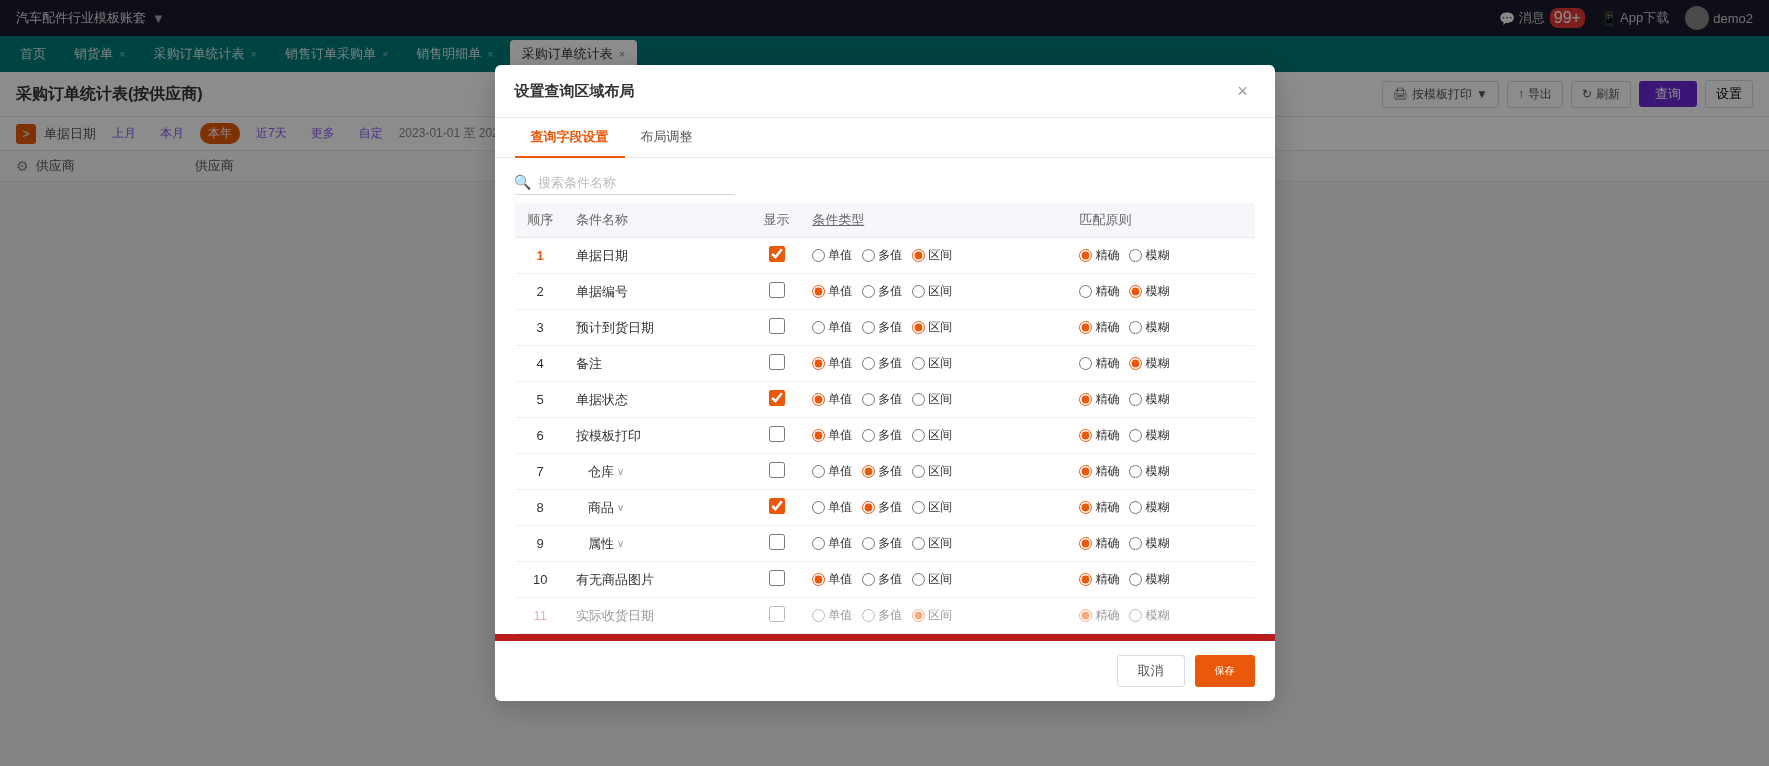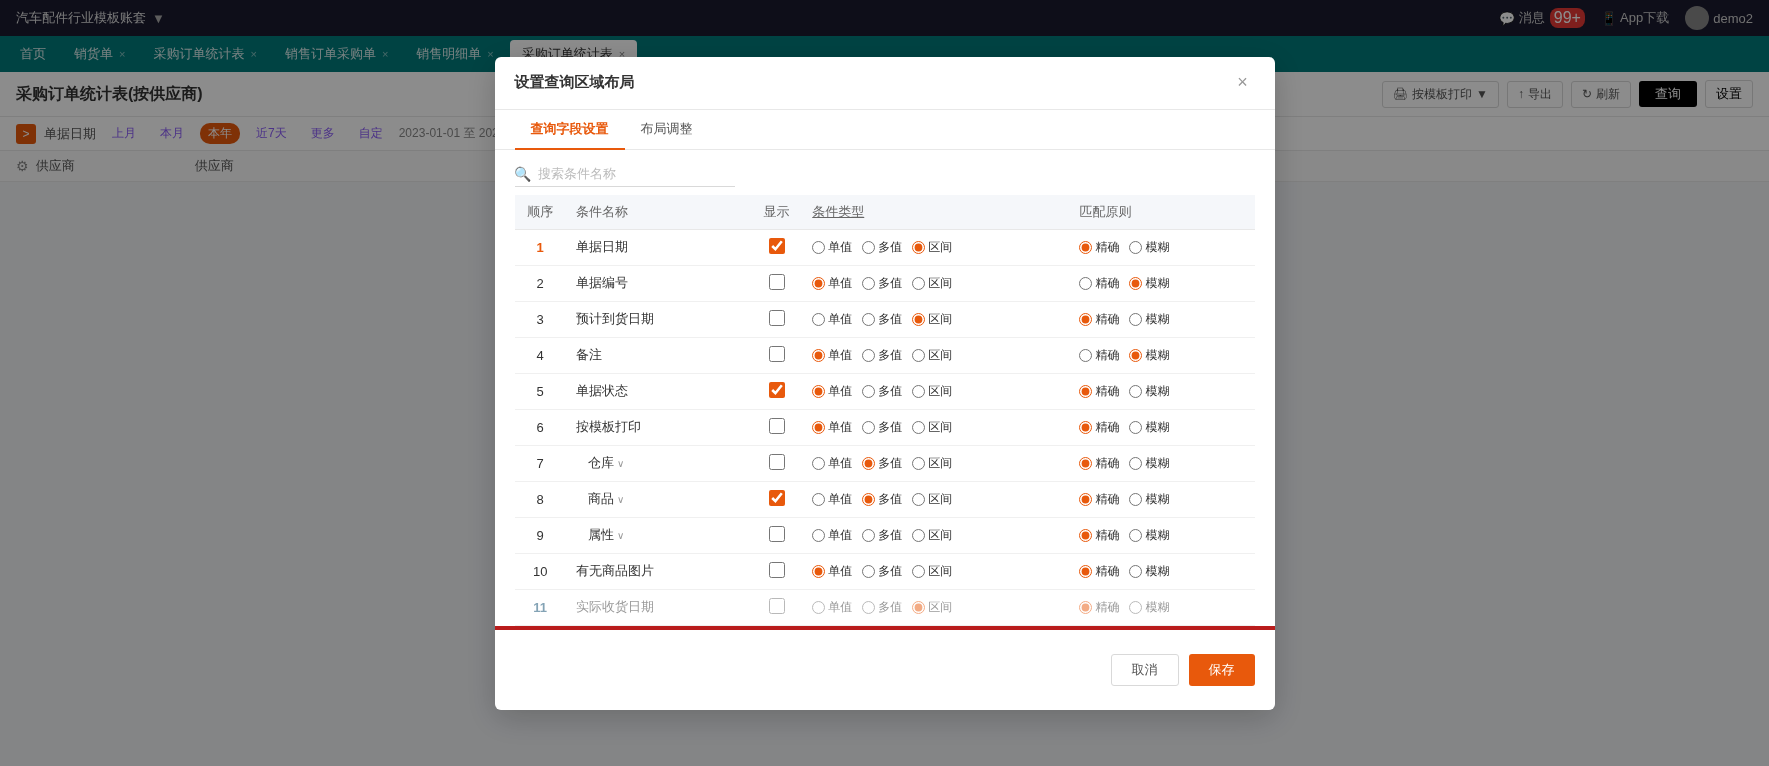--- a/index.html
+++ b/index.html
@@ -66,21 +66,21 @@
       border: 1px solid #d9d9d9; background: #fff; padding: 4px 10px;
       border-radius: 3px; cursor: pointer; font-size: 12px; color: #555;
       display: flex; align-items: center; gap: 4px;
     }
     .btn-refresh {
       border: 1px solid #d9d9d9; background: #fff; padding: 4px 10px;
       border-radius: 3px; cursor: pointer; font-size: 12px; color: #555;
       display: flex; align-items: center; gap: 4px;
     }
     .btn-query {
-      background: #000000; color: #fff; border: none; padding: 4px 16px;
+      background: #6d28d9; color: #fff; border: none; padding: 4px 16px;
       border-radius: 3px; cursor: pointer; font-size: 13px;
     }
     .btn-settings {
       background: #fff; border: 1px solid #d9d9d9; padding: 4px 10px;
       border-radius: 3px; cursor: pointer; font-size: 13px;
     }
 
     
     .filter-bar {
       background: #fff;
@@ -243,34 +243,34 @@
       gap: 3px;
       cursor: pointer;
     }
     .radio-item input[type="radio"] {
       accent-color: #e8590c;
       cursor: pointer;
     }
 
     
     .dialog-footer {
-      padding: 24px 20px;
+      padding: 14px 20px;
       display: flex;
       justify-content: flex-end;
       gap: 10px;
-      border-top: 4px solid #b91c1c;
+      border-top: 7px solid #b91c1c;
     }
     .btn-cancel {
       padding: 6px 20px; border: 1px solid #d9d9d9;
       background: #fff; border-radius: 3px; cursor: pointer;
       font-size: 13px; color: #555;
     }
     .btn-save {
       padding: 6px 20px; background: #e8590c; color: #fff;
-      border: none; border-radius: 3px; cursor: pointer; font-size: 13px;
+      border: none; border-radius: 3px; cursor: pointer; font-size: 10px;
     }
 
     .col-name-with-arrow { display: flex; align-items: center; gap: 3px; margin-left: 12px; }
     .arrow-down { font-size: 10px; color: #999; }
   </style>
 </head>
 <body>
 
 <div class="top-bar">
   <div class="top-bar-left">
@@ -731,21 +731,21 @@
                     <span style="font-size: 12px;">精确</span>
                   </label>
                   <label class="radio-item">
                     <input type="radio" name="match_10" style="">
                     <span style="font-size: 12px;">模糊</span>
                   </label>
                 </div>
               </td>
             </tr>
             <tr style="opacity: 0.5; overflow: hidden; max-height: 12px;">
-              <td class="row-num" style="color: #0c4a6e; font-weight: bold;">11</td>
+              <td class="row-num" style="color: #ec4899; font-weight: normal;">11</td>
               <td>实际收货日期</td>
               <td style="text-align: center;"><input type="checkbox" class="custom-checkbox" style=""></td>
               <td>
                 <div class="radio-group">
                   <label class="radio-item">
                     <input type="radio" name="type_11" style="">
                     <span style="font-size: 12px;">单值</span>
                   </label>
                   <label class="radio-item">
                     <input type="radio" name="type_11" style="">

